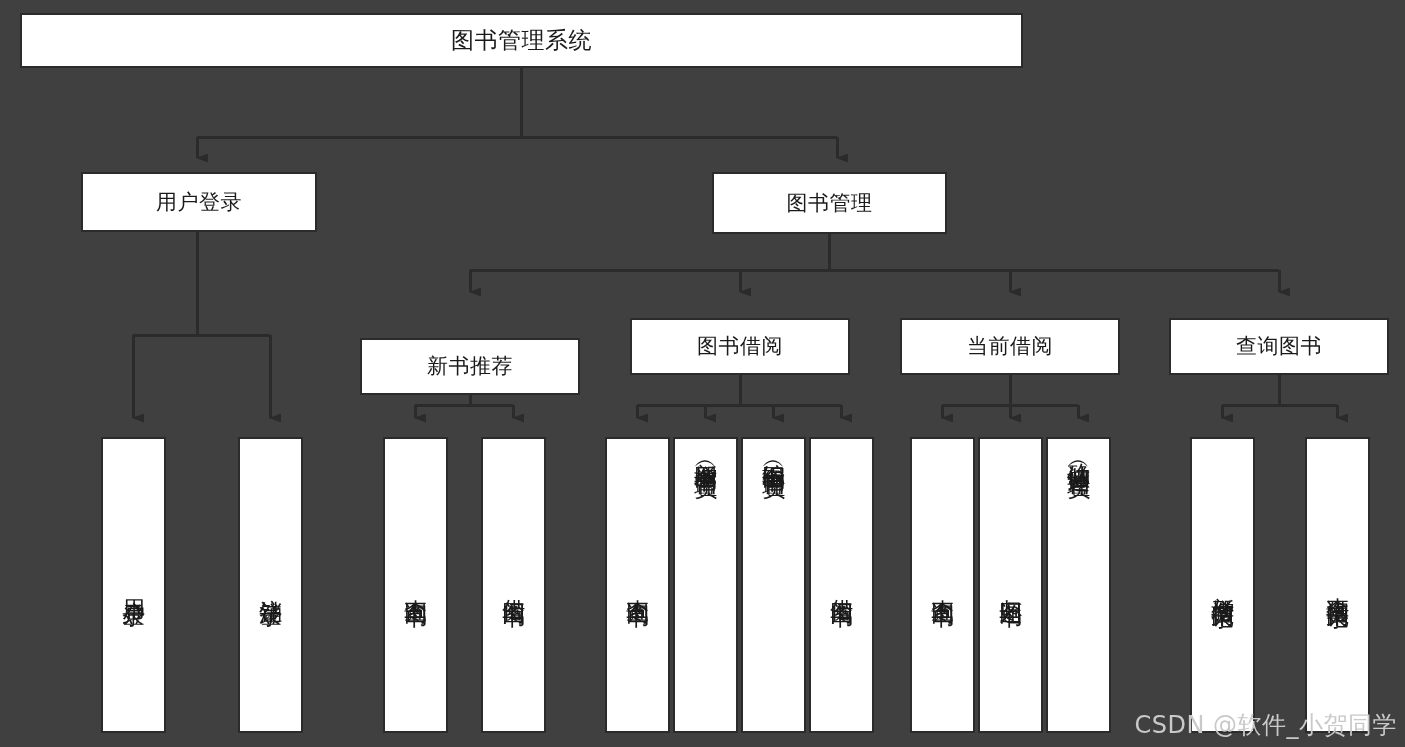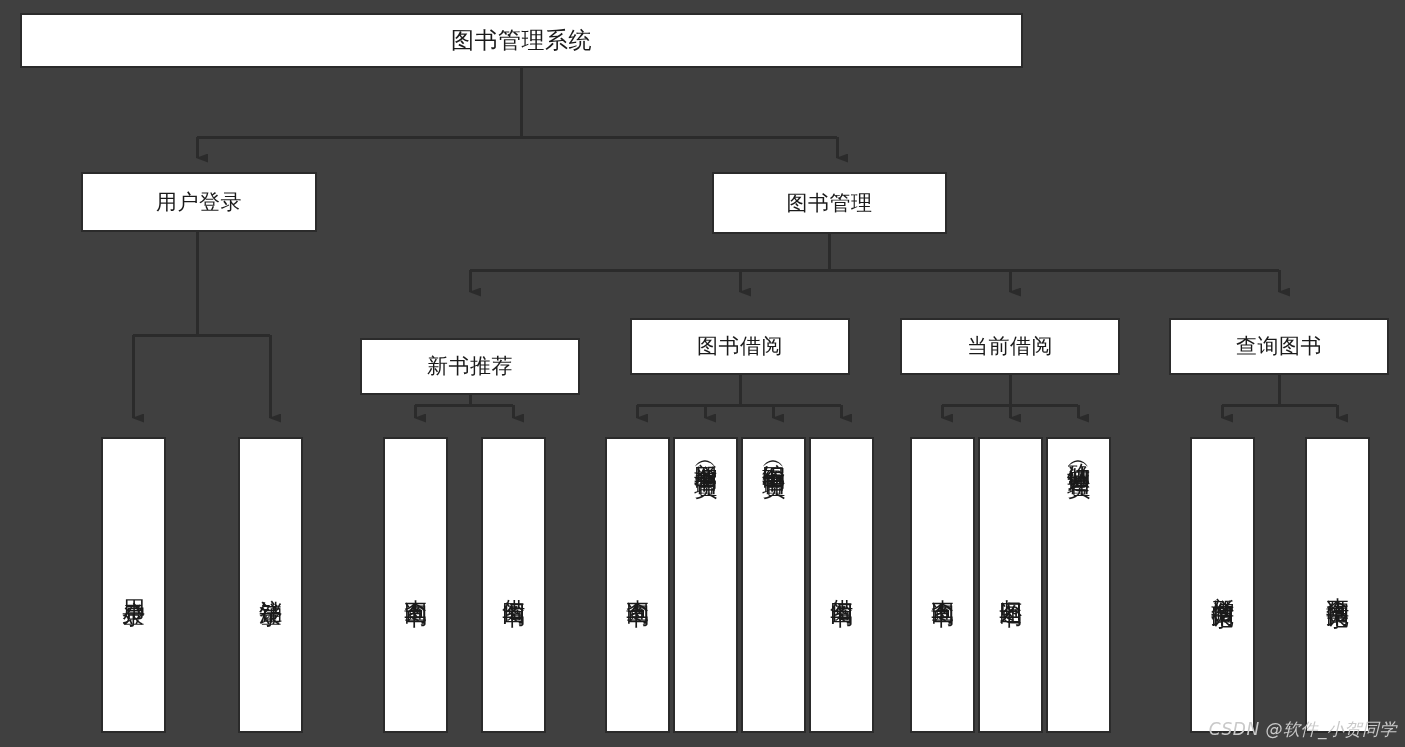--- a/index.html
+++ b/index.html
@@ -62,27 +62,26 @@
     letter-spacing: 2px;
     white-space: nowrap;
   }
   
   .node.leaf.centered { align-items: center; padding-top: 0; }
 
   #watermark {
     position: absolute;
     right: 8px;
     bottom: 6px;
-    font-size: 17px;
+    font-size: 24px;
     color: #c9c9c9;
     letter-spacing: 0.5px;
     z-index: 6;
     white-space: nowrap;
     user-select: none;
-    font-style: italic;
   }
 </style>
 </head>
 <body>
 
 <div id="diagram-root">
 
   <svg id="diagram-svg" viewBox="0 0 1405 747" xmlns="http://www.w3.org/2000/svg">
     <defs>
       <marker id="arw" markerWidth="10" markerHeight="12" refX="4.5" refY="11" orient="auto" markerUnits="userSpaceOnUse">

